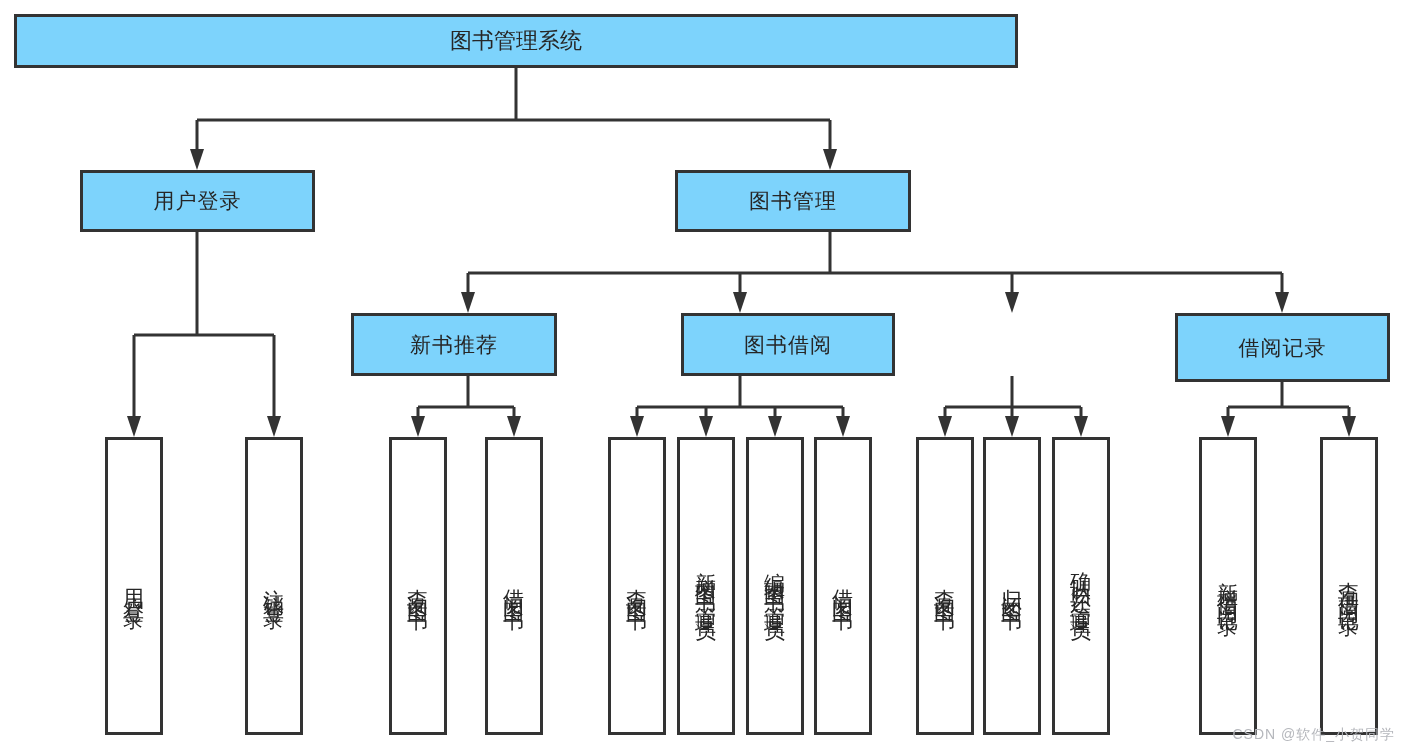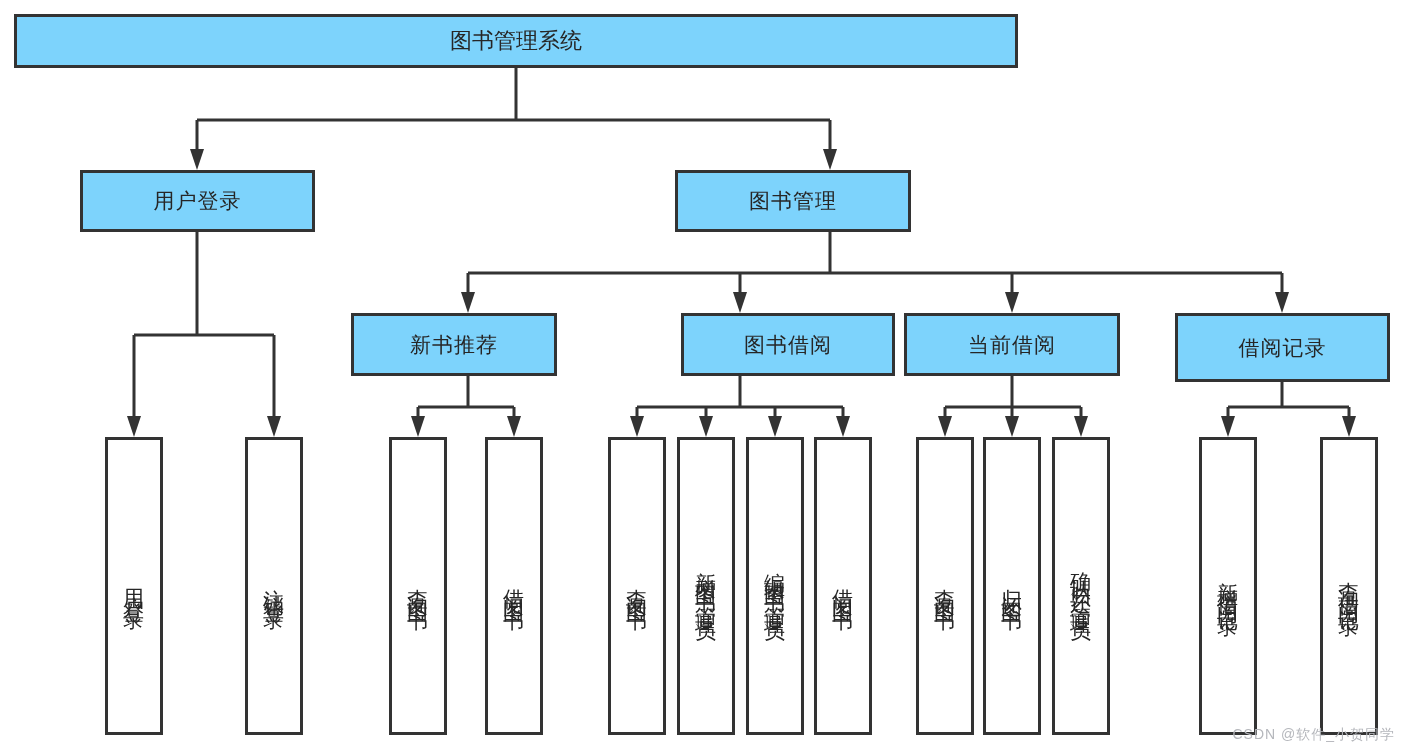--- a/index.html
+++ b/index.html
@@ -126,21 +126,20 @@
     </g>
   </svg>
 
   <div class="node root" style="left:14px; top:14px; width:1004px; height:54px;">图书管理系统</div>
 
   <div class="node h-label" style="left:80px; top:170px; width:235px; height:62px;">用户登录</div>
   <div class="node h-label" style="left:675px; top:170px; width:236px; height:62px;">图书管理</div>
 
   <div class="node h-label" style="left:351px; top:313px; width:206px; height:63px;">新书推荐</div>
   <div class="node h-label" style="left:633px; top:313px; width:214px; height:63px;margin-left:48px;">图书借阅</div>
-  <div class="node h-label" style="left:904px; top:313px; width:216px; height:63px;">当前借阅</div>
   <div class="node h-label" style="left:1175px; top:313px; width:215px; height:69px;">借阅记录</div>
 
   <div class="leaf" style="left:105px;">
     <span class="vtext">用户登录</span>
   </div>
   <div class="leaf" style="left:245px;">
     <span class="vtext">注销登录</span>
   </div>
 
   <div class="leaf" style="left:389px;">

